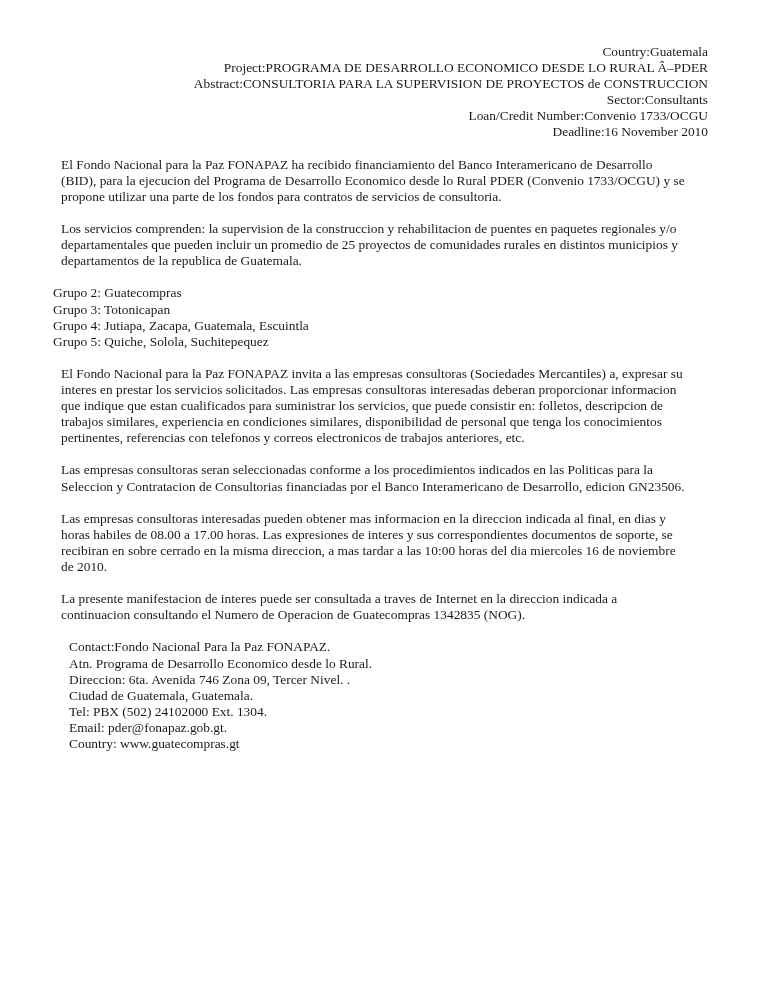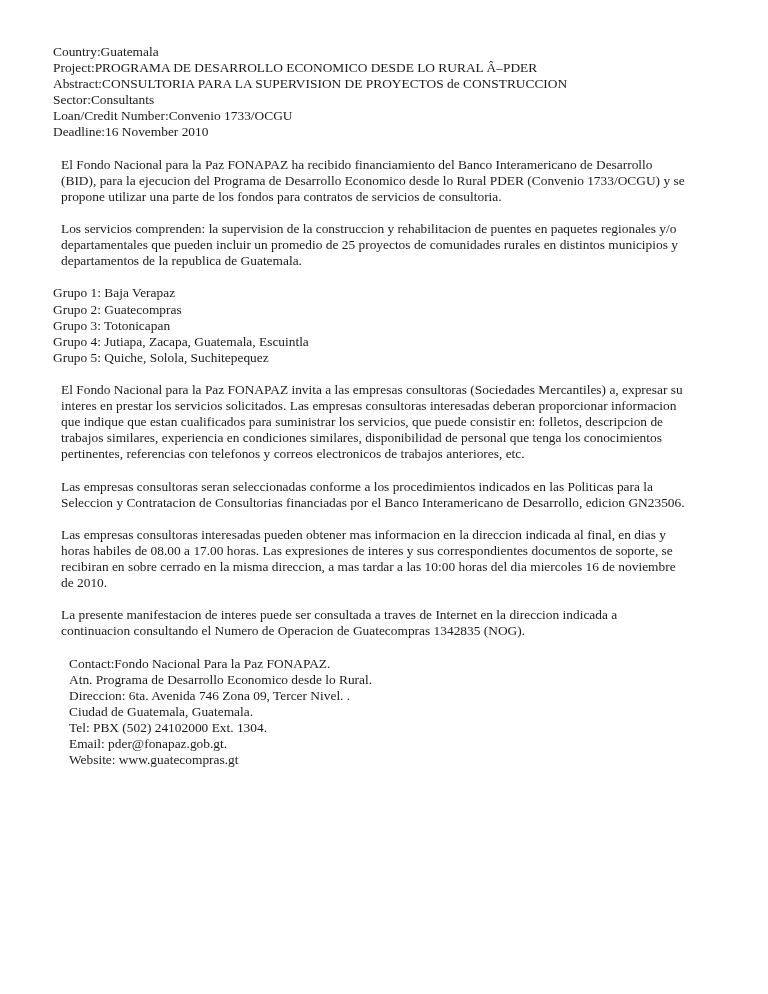--- a/index.html
+++ b/index.html
@@ -49,20 +49,21 @@
   }
   .group-block {
     max-width: 640px;
   }
   .contact-block {
     max-width: 640px;
     margin-left: 16px;
   }
   .meta-block {
     max-width: 660px;
+    text-align: right;
   }
 </style>
 </head>
 <body>
 
 <div id="document-page">
   <div class="doc-body">
 
     <div class="meta-block">
       <div class="meta-line">Country:Guatemala</div>
@@ -75,21 +76,20 @@
 
     <div class="para">
       <p>El Fondo Nacional para la Paz FONAPAZ ha recibido financiamiento del Banco Interamericano de Desarrollo (BID), para la ejecucion del Programa de Desarrollo Economico desde lo Rural PDER (Convenio 1733/OCGU) y se propone utilizar una parte de los fondos para contratos de servicios de consultoria.</p>
     </div>
 
     <div class="para">
       <p>Los servicios comprenden: la supervision de la construccion y rehabilitacion de puentes en paquetes regionales y/o departamentales que pueden incluir un promedio de 25 proyectos de comunidades rurales en distintos municipios y departamentos de la republica de Guatemala.</p>
     </div>
 
     <div class="group-block">
-      <div class="group-line">Grupo 1: Baja Verapaz</div>
       <div class="group-line">Grupo 2: Guatecompras</div>
       <div class="group-line">Grupo 3: Totonicapan</div>
       <div class="group-line">Grupo 4: Jutiapa, Zacapa, Guatemala, Escuintla</div>
       <div class="group-line">Grupo 5: Quiche, Solola, Suchitepequez</div>
     </div>
 
     <div class="para">
       <p>El Fondo Nacional para la Paz FONAPAZ invita a las empresas consultoras (Sociedades Mercantiles) a, expresar su interes en prestar los servicios solicitados. Las empresas consultoras interesadas deberan proporcionar informacion que indique que estan cualificados para suministrar los servicios, que puede consistir en: folletos, descripcion de trabajos similares, experiencia en condiciones similares, disponibilidad de personal que tenga los conocimientos pertinentes, referencias con telefonos y correos electronicos de trabajos anteriores, etc.</p>
     </div>
 
@@ -105,17 +105,17 @@
       <p>La presente manifestacion de interes puede ser consultada a traves de Internet en la direccion indicada a continuacion consultando el Numero de Operacion de Guatecompras 1342835 (NOG).</p>
     </div>
 
     <div class="contact-block">
       <div class="contact-line">Contact:Fondo Nacional Para la Paz FONAPAZ.</div>
       <div class="contact-line">Atn. Programa de Desarrollo Economico desde lo Rural.</div>
       <div class="contact-line">Direccion: 6ta. Avenida 746 Zona 09, Tercer Nivel. .</div>
       <div class="contact-line">Ciudad de Guatemala, Guatemala.</div>
       <div class="contact-line">Tel: PBX (502) 24102000 Ext. 1304.</div>
       <div class="contact-line">Email: pder@fonapaz.gob.gt.</div>
-      <div class="contact-line">Website: www.guatecompras.gt</div>
+      <div class="contact-line">Country: www.guatecompras.gt</div>
     </div>
 
   </div>
 </div>
 
 </body></html>

